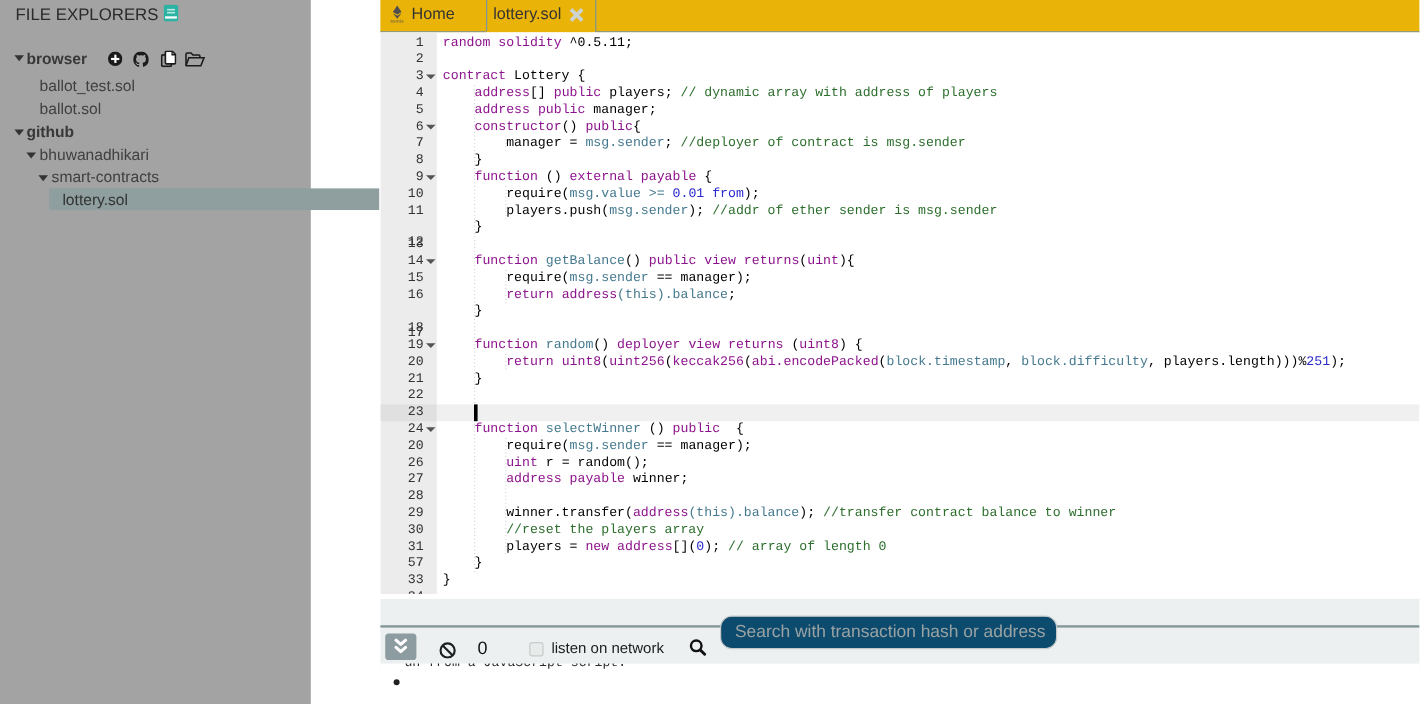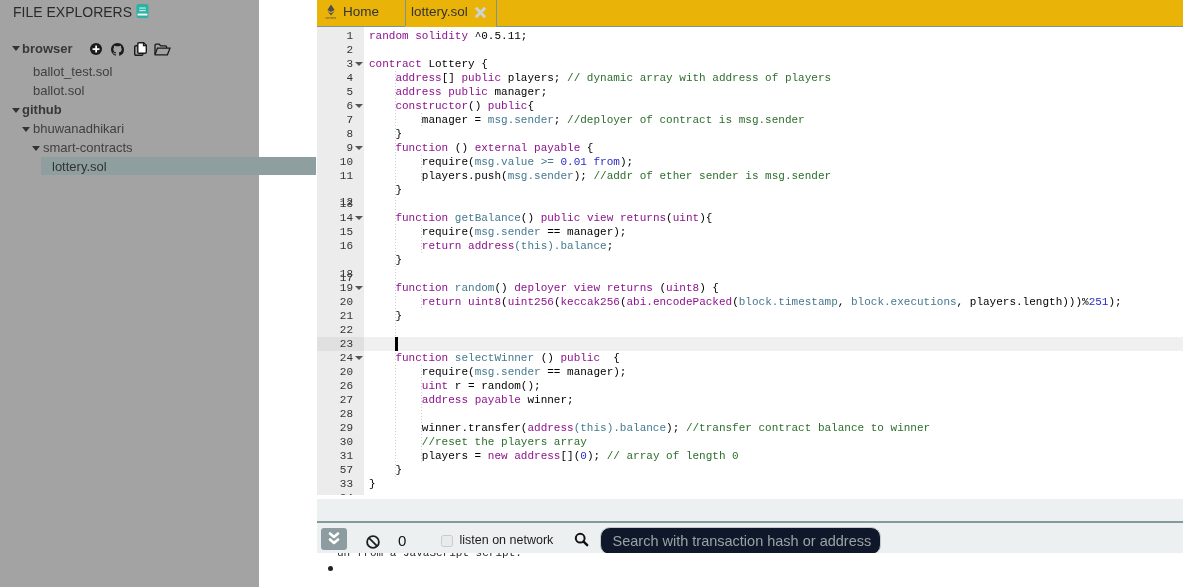--- a/index.html
+++ b/index.html
@@ -150,21 +150,21 @@
 <div class="cl" style="top:198px">        require(<i class="t">msg.sender</i> == manager);</div>
 <div class="ln" style="top:212px">16</div>
 <div class="cl" style="top:212px">        <i class="k">return</i> <i class="k">address</i><i class="t">(this).balance</i>;</div>
 <div class="ln" style="top:244px">17</div>
 <div class="cl" style="top:226px">    }</div>
 <div class="ln" style="top:240px">18</div>
 <div class="ln" style="top:254px">19</div>
 <div class="fa" style="top:259px"></div>
 <div class="cl" style="top:254px">    <i class="k">function</i> <i class="t">random</i>() <i class="k">deployer</i> <i class="k">view</i> <i class="k">returns</i> (<i class="k">uint8</i>) {</div>
 <div class="ln" style="top:268px">20</div>
-<div class="cl" style="top:268px">        <i class="k">return</i> <i class="k">uint8</i>(<i class="k">uint256</i>(<i class="k">keccak256</i>(<i class="k">abi.encodePacked</i>(<i class="t">block.timestamp</i>, <i class="t">block.executions</i>, players.length)))%<i class="n">251</i>);</div>
+<div class="cl" style="top:268px">        <i class="k">return</i> <i class="k">uint8</i>(<i class="k">uint256</i>(<i class="k">keccak256</i>(<i class="k">abi.encodePacked</i>(<i class="t">block.timestamp</i>, <i class="t">block.difficulty</i>, players.length)))%<i class="n">251</i>);</div>
 <div class="ln" style="top:282px">21</div>
 <div class="cl" style="top:282px">    }</div>
 <div class="ln" style="top:296px">22</div>
 <div class="ln" style="top:310px">23</div>
 <div class="ln" style="top:324px">24</div>
 <div class="fa" style="top:329px"></div>
 <div class="cl" style="top:324px">    <i class="k">function</i> <i class="t">selectWinner</i> () <i class="k">public</i>  {</div>
 <div class="ln" style="top:338px">20</div>
 <div class="cl" style="top:338px">        require(<i class="t">msg.sender</i> == manager);</div>
 <div class="ln" style="top:352px">26</div>
@@ -201,21 +201,21 @@
     <line x1="2.9" y1="2.9" x2="11.1" y2="11.1" stroke="#1d1f20" stroke-width="1.8"></line>
   </svg>
   <div class="abs" style="left:81px;top:36.5px;font-size:15px;color:#111">0</div>
   <div class="abs" style="left:124px;top:40px;width:12px;height:12px;background:#e9ebeb;border:1px solid #c6cbcb;border-radius:2.5px"></div>
   <div class="abs" style="left:142.5px;top:38px;font-size:12.5px;color:#1c1c1c">listen on network</div>
 
   <svg class="abs" style="left:257px;top:37px" width="15" height="15" viewBox="0 0 15 15">
     <circle cx="6.2" cy="6.2" r="4.4" fill="none" stroke="#111" stroke-width="2"></circle>
     <line x1="9.6" y1="9.6" x2="13.2" y2="13.2" stroke="#111" stroke-width="2.4" stroke-linecap="round"></line>
   </svg>
-  <div class="abs" style="left:282.5px;top:32px;width:281px;height:27.5px;background:#0f172a;border:1px solid #c5c9c9;border-radius:10px">
+  <div class="abs" style="left:282.5px;top:18px;width:281px;height:27.5px;background:#0c4a6e;border:1px solid #c5c9c9;border-radius:10px">
     <div class="abs" style="left:12px;top:5px;font-size:14.5px;color:#9aa3a3;white-space:pre">Search with transaction hash or address</div>
   </div>
 
   <div id="belt">
     <div class="abs mono" style="left:20px;top:-7px;font-size:11px;line-height:14px;color:#2a2a2a;white-space:pre">un from a JavaScript script.</div>
     <div class="abs" style="left:11px;top:13px;width:5px;height:5px;border-radius:50%;background:#222"></div>
   </div>
 </div>
 
 </body></html>

